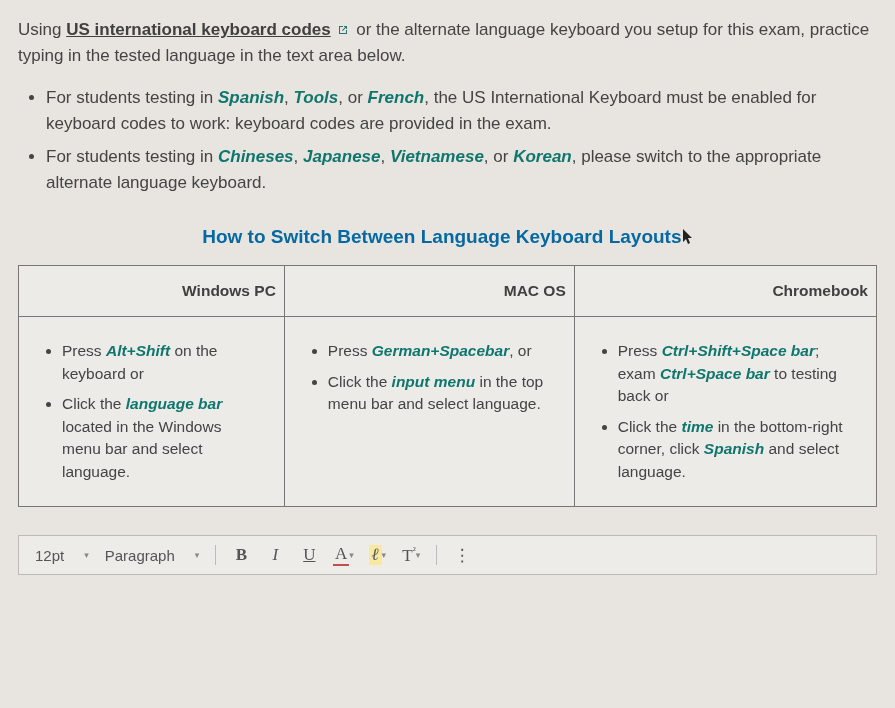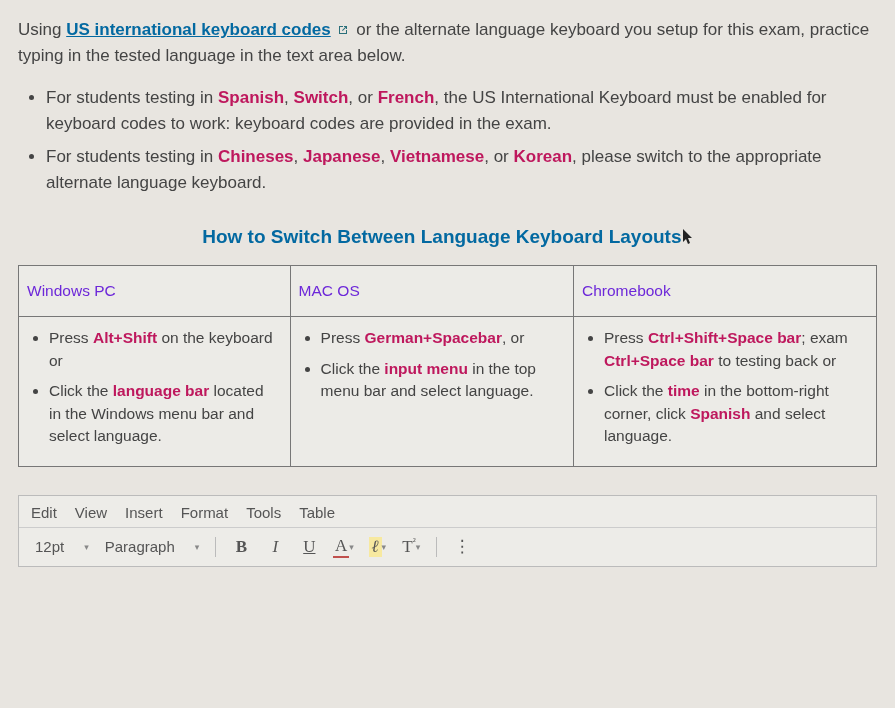--- a/index.html
+++ b/index.html
@@ -15,21 +15,21 @@
   }
   .page {
     padding: 0 18px 18px 18px;
   }
   .intro {
     font-size: 17px;
     line-height: 1.5;
     color: #444;
   }
   .link {
-    color: #0369a1;
+    color: #404040;
     text-decoration: underline;
     font-weight: 600;
     cursor: pointer;
   }
   .ext-icon {
     display: inline-block;
     width: 12px;
     height: 12px;
     margin: 0 2px;
     vertical-align: -1px;
@@ -37,21 +37,21 @@
   ul.main-list {
     margin: 14px 0 28px 0;
     padding-left: 28px;
   }
   ul.main-list li {
     font-size: 17px;
     line-height: 1.55;
     color: #444;
     margin-bottom: 6px;
   }
-  .bold { font-weight: 700; color: #be185d; }
+  .bold { font-weight: 700; color: #0f766e; font-style: italic; }
   .section-title {
     text-align: center;
     font-size: 19px;
     font-weight: 700;
     color: #0369a1;
     margin: 30px 0 14px 0;
   }
   .cursor-icon {
     display: inline-block;
     vertical-align: -3px;
@@ -64,27 +64,27 @@
     background: #ecebe7;
   }
   table.kb-table th, table.kb-table td {
     border: 1.5px solid #777;
     padding: 10px 12px;
     vertical-align: top;
     font-size: 15.5px;
     color: #444;
   }
   table.kb-table th {
-    text-align: left;
-    font-weight: 400;
+    text-align: right;
+    font-weight: 700;
     padding: 16px 8px;
-    color: #6d28d9;
+    color: #404040;
   }
   table.kb-table ul {
-    margin: 0;
+    margin: 13px;
     padding-left: 18px;
   }
   table.kb-table li {
     margin-bottom: 8px;
     line-height: 1.45;
   }
   .editor {
     margin-top: 28px;
     border: 1px solid #bbb;
     background: #edece8;
@@ -160,21 +160,21 @@
     <span class="ext-icon">
       <svg width="12" height="12" viewBox="0 0 12 12">
           <path d="M2 2h4v1H3v6h6V6h1v4H2V2zm5 0h3v3H9V3.7L5.7 7 5 6.3 8.3 3H7V2z" fill="#2a6f7a"></path>
         </svg>
     </span>
     <span> or the alternate language keyboard you setup for this exam, practice typing in the tested language in the text area below.</span>
   </p>
 
   <ul class="main-list">
     <li>
-      <span>For students testing in </span><span class="bold">Spanish</span><span>, </span><span class="bold">Switch</span><span>, or </span><span class="bold">French</span><span>, the US International Keyboard must be enabled for keyboard codes to work: keyboard codes are provided in the exam.</span>
+      <span>For students testing in </span><span class="bold">Spanish</span><span>, </span><span class="bold">Tools</span><span>, or </span><span class="bold">French</span><span>, the US International Keyboard must be enabled for keyboard codes to work: keyboard codes are provided in the exam.</span>
     </li>
     <li>
       <span>For students testing in </span><span class="bold">Chineses</span><span>, </span><span class="bold">Japanese</span><span>, </span><span class="bold">Vietnamese</span><span>, or </span><span class="bold">Korean</span><span>, please switch to the appropriate alternate language keyboard.</span>
     </li>
   </ul>
 
   <div class="section-title">
     <span>How to Switch Between Language Keyboard Layouts</span>
     <span class="cursor-icon">
       <svg width="14" height="18" viewBox="0 0 14 18">
@@ -209,28 +209,20 @@
           <ul>
             <li><span>Press </span><span class="bold">Ctrl+Shift+Space bar</span><span>; exam </span><span class="bold">Ctrl+Space bar</span><span> to testing back or</span></li>
             <li><span>Click the </span><span class="bold">time</span><span> in the bottom-right corner, click </span><span class="bold">Spanish</span><span> and select language.</span></li>
           </ul>
         </td>
       </tr>
     </tbody>
   </table>
 
   <div class="editor">
-    <div class="editor-menu">
-      <span>Edit</span>
-      <span>View</span>
-      <span>Insert</span>
-      <span>Format</span>
-      <span>Tools</span>
-      <span>Table</span>
-    </div>
     <div class="editor-toolbar">
       <span class="tb-sel">
         <span>12pt</span>
           <span class="chev">▾</span>
       </span>
       <span class="tb-sel">
         <span>Paragraph</span>
           <span class="chev">▾</span>
       </span>
       <span class="sep"></span>

